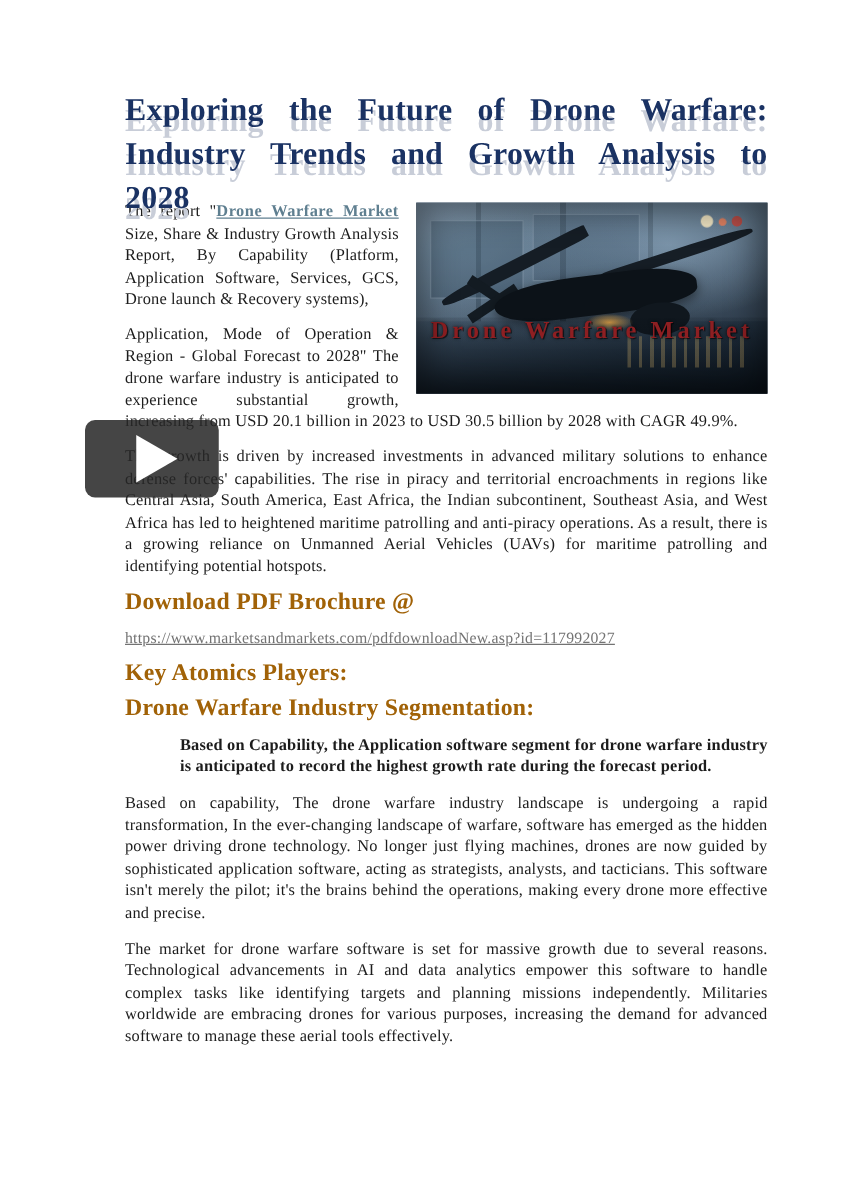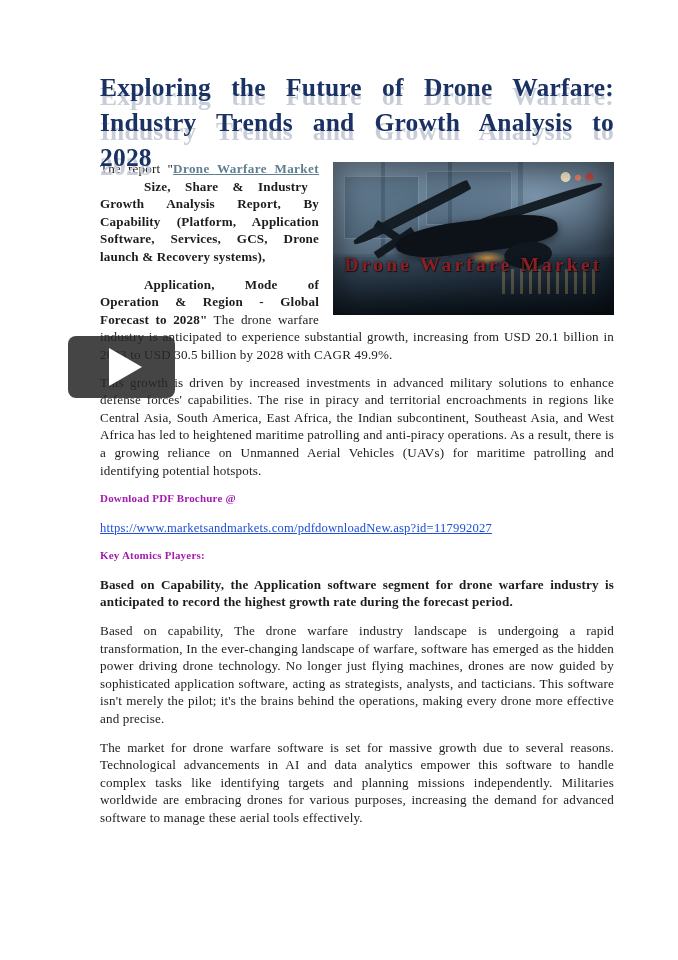--- a/index.html
+++ b/index.html
@@ -67,49 +67,49 @@
   p {
     margin: 0 0 11px 0;
     font-size: 13.1px;
     line-height: 17.6px;
     text-align: justify;
     color: #1c1c1c;
     letter-spacing: 0.15px;
   }
   p.tight { margin-bottom: 10px; }
 
-  .bold { font-weight: bold; }
-  strong { font-weight: bold; margin-left: 44px; }
+  .bold { font-weight: bold; margin-left: 44px; }
+  strong { font-weight: normal; }
 
   .lead {
     font-size: 13.1px;
     line-height: 17.6px;
   }
 
   a.inline-link {
     color: #5f7f90;
     text-decoration: underline;
     font-weight: bold;
     letter-spacing: 0.4px;
   }
 
   a.url-link {
-    color: #1d4ed8;
+    color: #737373;
     text-decoration: underline;
     font-size: 12.6px;
     letter-spacing: 0.2px;
     word-break: break-all;
   }
 
   h3.sub {
     margin: 0 0 11px 0;
-    font-size: 11px;
+    font-size: 19px;
     line-height: 17.6px;
     font-weight: bold;
-    color: #a21caf;
+    color: #a16207;
     letter-spacing: 0.2px;
   }
 
   
   .hero {
     float: right;
     width: 281px;
     height: 153px;
     margin: 2px 0 7px 14px;
     position: relative;
@@ -313,20 +313,21 @@
 
     <div class="clearfix"></div>
 
     <h3 class="sub">Download PDF Brochure @</h3>
 
     <p class="tight"><a class="url-link" href="#">https://www.marketsandmarkets.com/pdfdownloadNew.asp?id=117992027</a></p>
 
     <h3 class="sub">Key Atomics Players:</h3>
 
 
+    <h3 class="sub">Drone Warfare Industry Segmentation:</h3>
 
     <p class="bold">Based on Capability, the Application software segment for drone warfare industry is anticipated to record the highest growth rate during the forecast period.</p>
 
     <p>Based on capability, The drone warfare industry landscape is undergoing a rapid transformation, In the ever-changing landscape of warfare, software has emerged as the hidden power driving drone technology. No longer just flying machines, drones are now guided by sophisticated application software, acting as strategists, analysts, and tacticians. This software isn't merely the pilot; it's the brains behind the operations, making every drone more effective and precise.</p>
 
     <p>The market for drone warfare software is set for massive growth due to several reasons. Technological advancements in AI and data analytics empower this software to handle complex tasks like identifying targets and planning missions independently. Militaries worldwide are embracing drones for various purposes, increasing the demand for advanced software to manage these aerial tools effectively.</p>
 
   </div>
 
   <div class="play-overlay">

